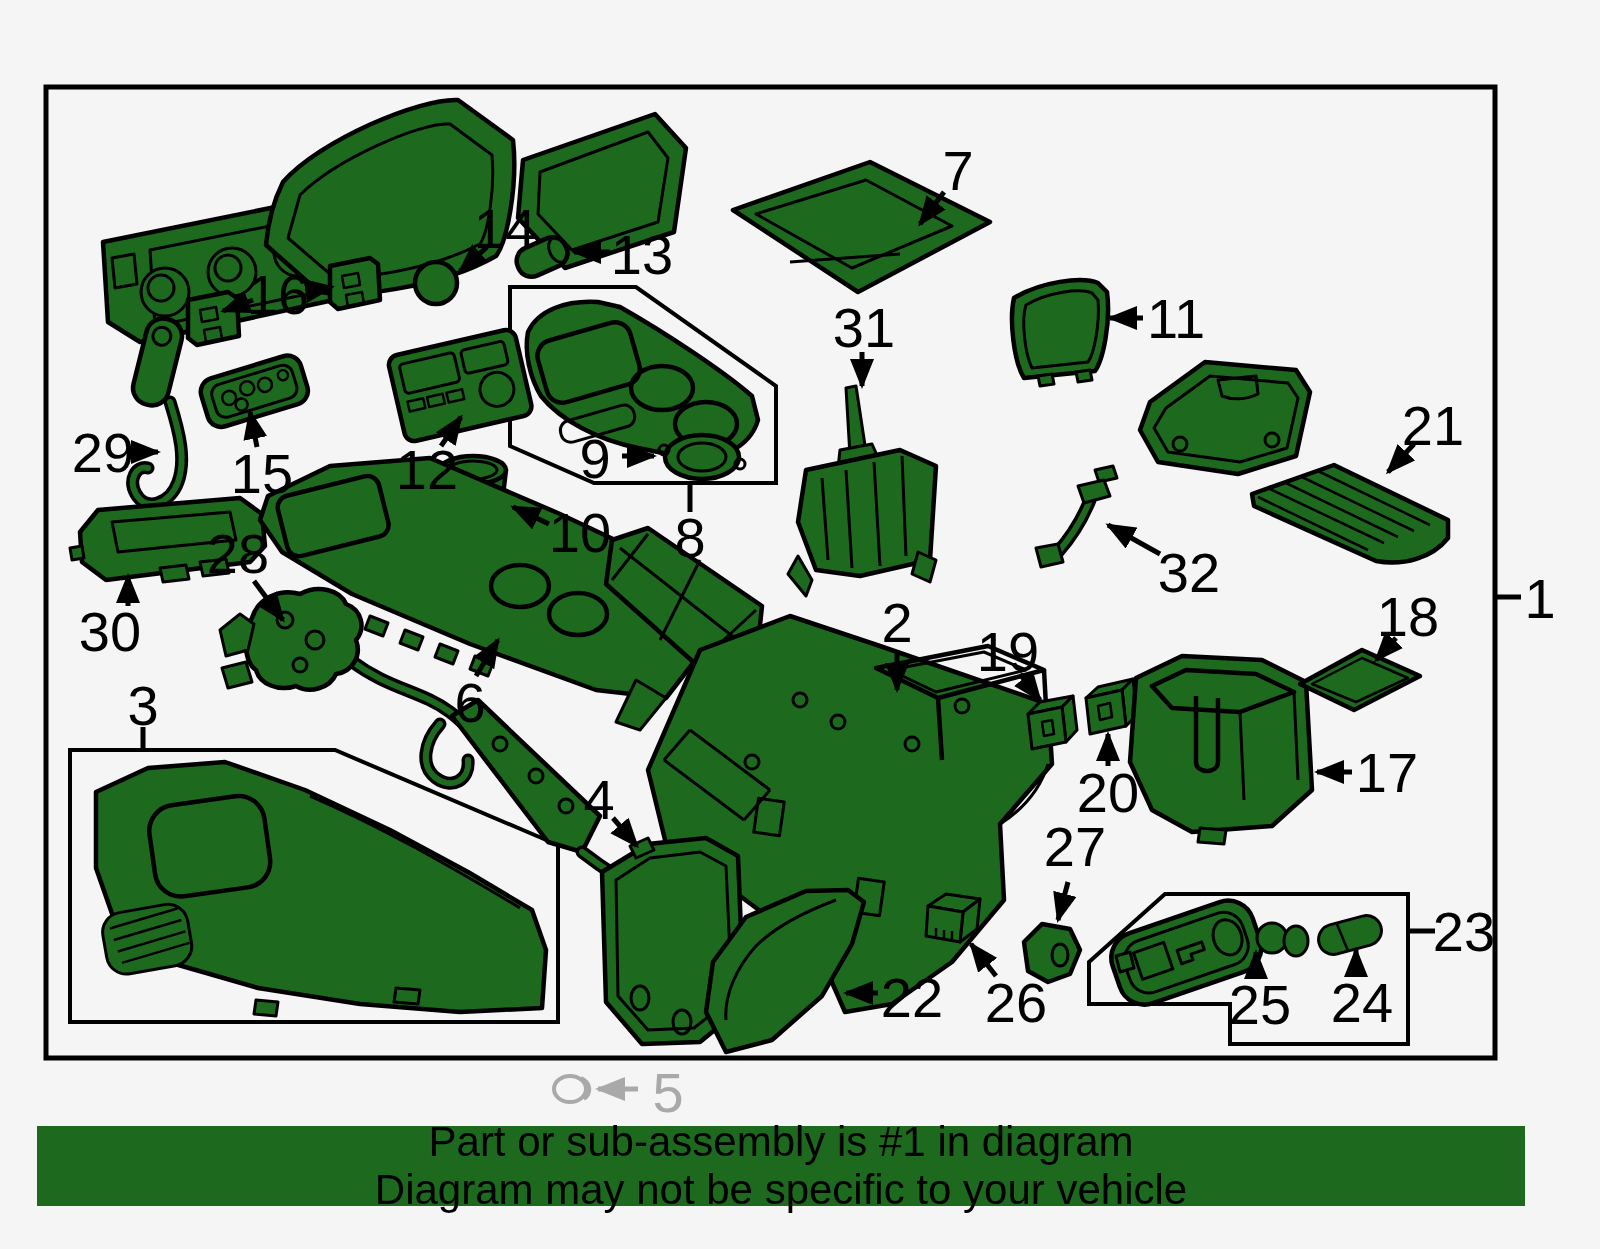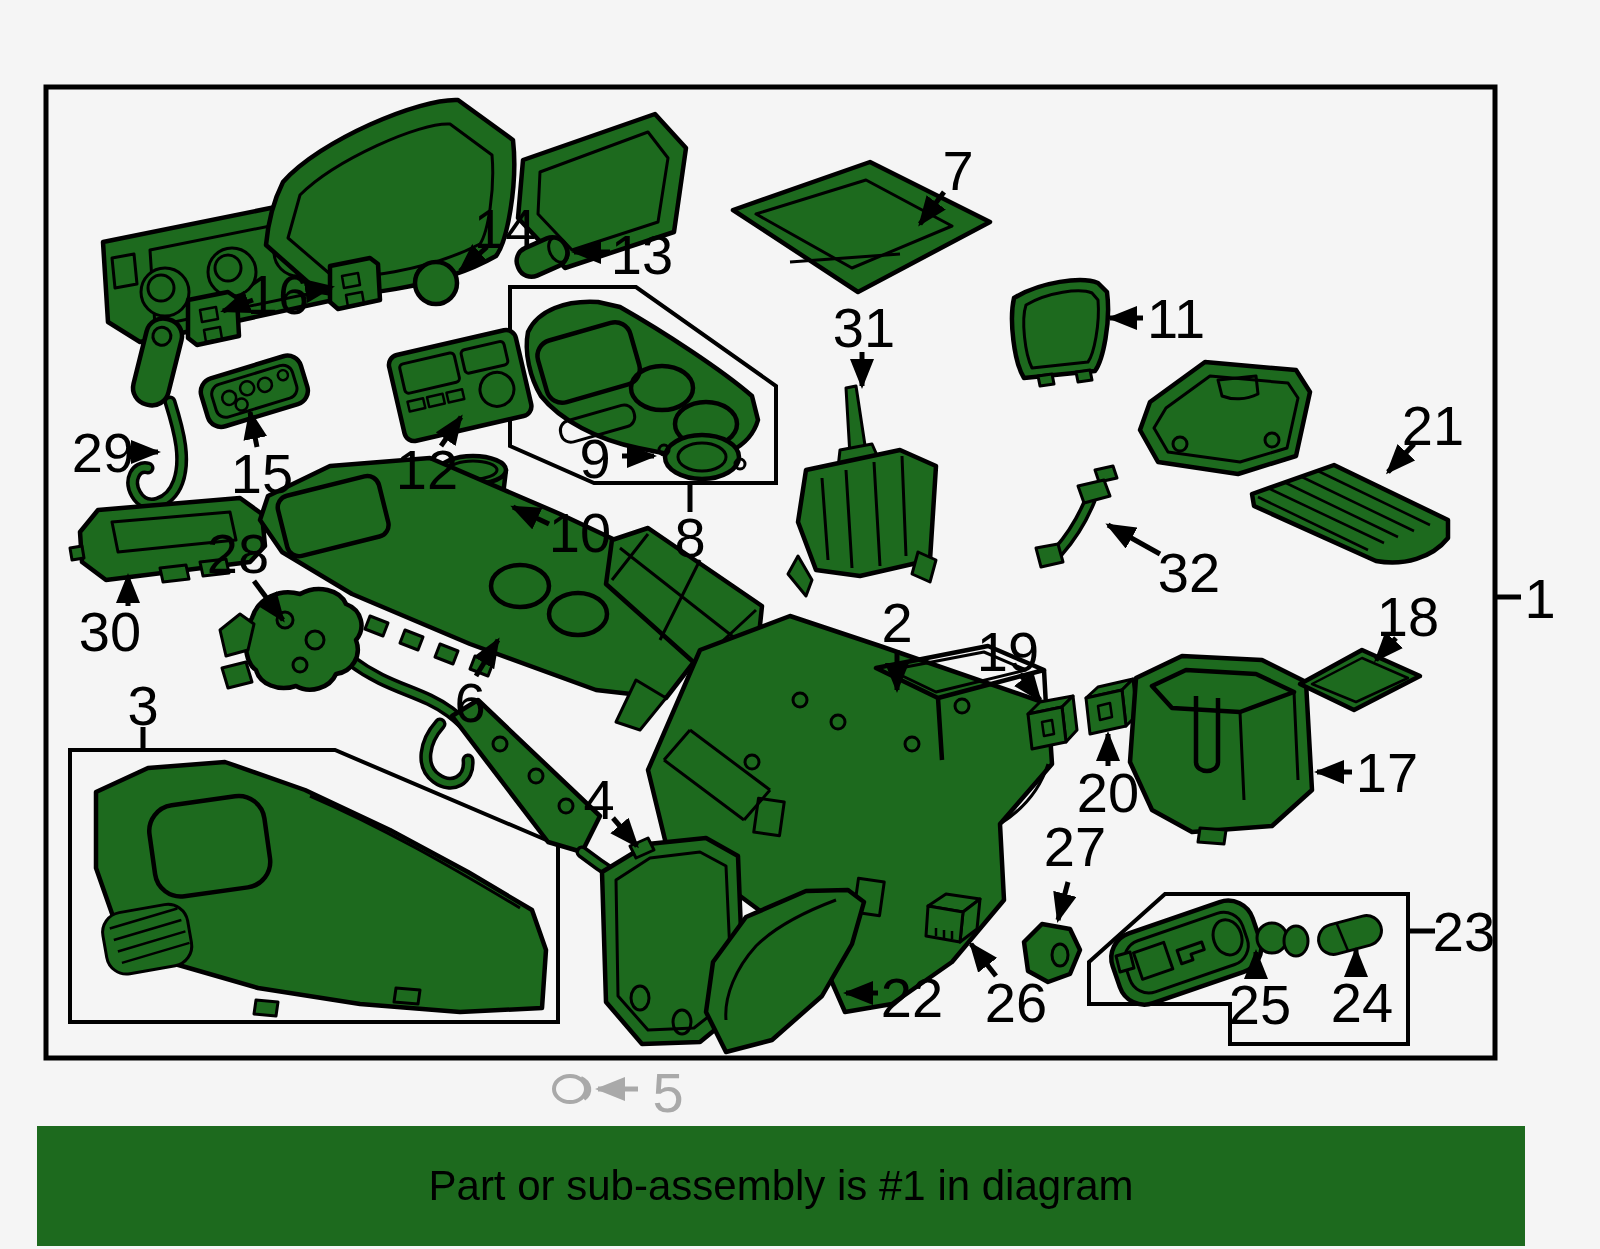--- a/index.html
+++ b/index.html
@@ -12,21 +12,21 @@
   .o4{fill:none;stroke:#000;stroke-width:4.5;stroke-linejoin:round;}
   .box{fill:none;stroke:#000;stroke-width:4;stroke-linejoin:miter;}
   .ar{stroke:#000;stroke-width:5;}
   .tick{stroke:#000;stroke-width:5;}
   .wireb{fill:none;stroke:#000;stroke-width:13;stroke-linecap:round;}
   .wireg{fill:none;stroke:#1d6a1e;stroke-width:6;stroke-linecap:round;}
   .cn{font-size:56px;fill:#000;text-anchor:middle;}
   .cng{font-size:56px;fill:#a9a9a9;text-anchor:middle;}
   .gray{fill:none;stroke:#a9a9a9;stroke-width:4;}
   .garrow{stroke:#a9a9a9;stroke-width:5;}
-  .banner{position:absolute;left:37px;top:1126px;width:1488px;height:120px;background:#1d6a1e;
+  .banner{position:absolute;left:37px;top:1126px;width:1488px;height:80px;background:#1d6a1e;
           display:flex;flex-direction:column;align-items:center;justify-content:center;gap:2px;}
   .banner div{color:#000;font-size:42px;line-height:1.1;white-space:nowrap;}
 </style>
 </head>
 <body>
 
 <div class="stage">
 <svg width="1600" height="1249" viewBox="0 0 1600 1249">
   <defs>
     <marker id="ah" markerUnits="userSpaceOnUse" markerWidth="30" markerHeight="24" refX="27" refY="12" orient="auto">
@@ -405,14 +405,15 @@
   <text class="cn" x="1075" y="866">27</text>
   <text class="cn" x="238" y="573">28</text>
   <text class="cn" x="103" y="472">29</text>
   <text class="cn" x="110" y="651">30</text>
   <text class="cn" x="864" y="347">31</text>
   <text class="cn" x="1189" y="592">32</text>
 </svg>
 
 <div class="banner">
   <div>Part or sub-assembly is #1 in diagram</div>
+  <div>Diagram may not be specific to your vehicle</div>
 </div>
 </div>
 
 </body></html>

